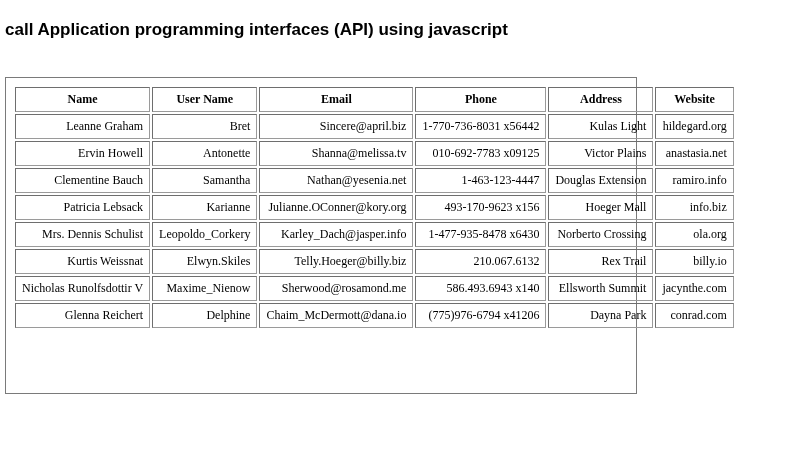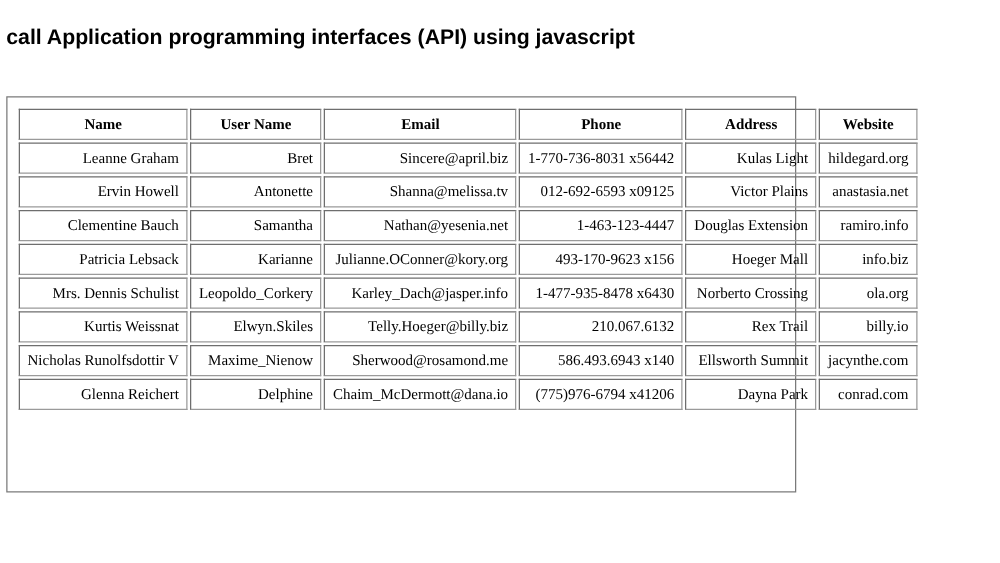--- a/index.html
+++ b/index.html
@@ -67,21 +67,21 @@
         <td>Bret</td>
         <td>Sincere@april.biz</td>
         <td>1-770-736-8031 x56442</td>
         <td>Kulas Light</td>
         <td>hildegard.org</td>
       </tr>
       <tr>
         <td>Ervin Howell</td>
         <td>Antonette</td>
         <td>Shanna@melissa.tv</td>
-        <td>012-692-6593 x09125</td>
+        <td>010-692-7783 x09125</td>
         <td>Victor Plains</td>
         <td>anastasia.net</td>
       </tr>
       <tr>
         <td>Clementine Bauch</td>
         <td>Samantha</td>
         <td>Nathan@yesenia.net</td>
         <td>1-463-123-4447</td>
         <td>Douglas Extension</td>
         <td>ramiro.info</td>

